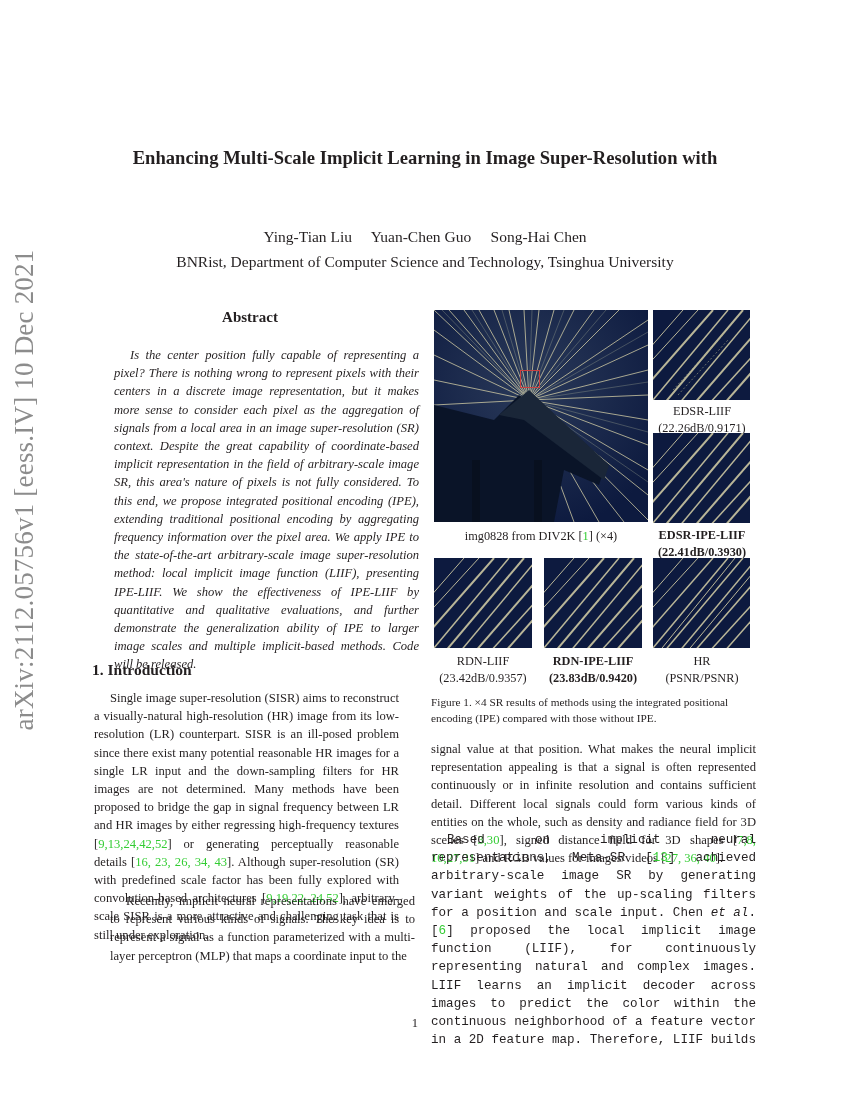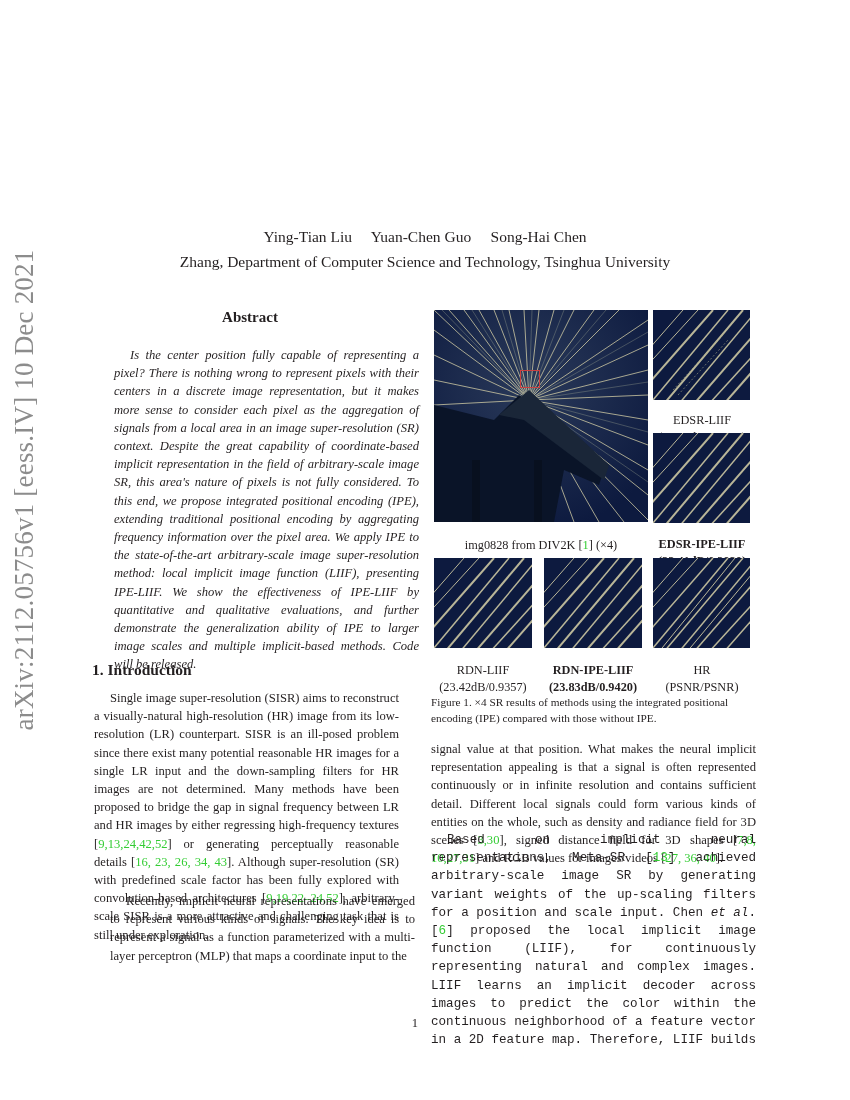--- a/index.html
+++ b/index.html
@@ -20,41 +20,42 @@
   .right-col { left:431px; width:325px; }
   .abstract-text { top:346px; font-style:italic; text-indent:16px;margin-left:20px; }
   .intro-head { left:92px; top:661px; font-size:15.5px; font-weight:bold; }
   .intro-p1 { top:689px; text-indent:16px; }
   .intro-p2 { top:892px; text-indent:16px;margin-left:16px; }
   .rp1 { top:740px; }
   .rp2 { top:831px; text-indent:16px;font-family:Liberation Mono, monospace; }
   .cite { color:#33cc33; }
   .fig { background:#0d1a3f; overflow:hidden; }
   .fig svg { display:block; }
-  .cap { font-size:12.3px; text-align:center; line-height:16.5px;margin-top:9px; }
+  .cap { font-size:12.3px; text-align:center; line-height:16.5px; }
   .bold { font-weight:bold; }
   .figcaption { left:431px; width:330px; top:694px; font-size:11.3px; line-height:16px; text-align:left; }
   .pagenum { left:405px; top:1016px; width:20px; text-align:center; font-size:12.6px; }
   .redbox { position:absolute; border:1px solid #c84040; }
 </style>
 </head>
 <body>
 
 <div class="abs arxiv">
   <span>arXiv:2112.05756v1  [eess.IV]  10 Dec 2021</span>
 </div>
 
 <div class="abs title">
+  <div>Enhancing Multi-Scale Implicit Learning in Image Super-Resolution with</div>
 </div>
 <div class="abs authors">
   <span>Ying-Tian Liu</span>&nbsp;&nbsp;&nbsp;&nbsp;
   <span>Yuan-Chen Guo</span>&nbsp;&nbsp;&nbsp;&nbsp;
   <span>Song-Hai Chen</span>
 </div>
-<div class="abs affil">Zhang, Department of Computer Science and Technology, Tsinghua University</div>
+<div class="abs affil">BNRist, Department of Computer Science and Technology, Tsinghua University</div>
 
 <div class="abs abs-head">Abstract</div>
 <div class="abs col left-col abstract-text">Is the center position fully capable of representing a pixel? There is nothing wrong to represent pixels with their centers in a discrete image representation, but it makes more sense to consider each pixel as the aggregation of signals from a local area in an image super-resolution (SR) context. Despite the great capability of coordinate-based implicit representation in the field of arbitrary-scale image SR, this area's nature of pixels is not fully considered. To this end, we propose integrated positional encoding (IPE), extending traditional positional encoding by aggregating frequency information over the pixel area. We apply IPE to the state-of-the-art arbitrary-scale image super-resolution method: local implicit image function (LIIF), presenting IPE-LIIF. We show the effectiveness of IPE-LIIF by quantitative and qualitative evaluations, and further demonstrate the generalization ability of IPE to larger image scales and multiple implicit-based methods. Code will be released.</div>
 
 <div class="abs intro-head">1. Introduction</div>
 <div class="abs col left-col intro-p1"><span>Single image super-resolution (SISR) aims to reconstruct a visually-natural high-resolution (HR) image from its low-resolution (LR) counterpart. SISR is an ill-posed problem since there exist many potential reasonable HR images for a single LR input and the down-sampling filters for HR images are not determined. Many methods have been proposed to bridge the gap in signal frequency between LR and HR images by either regressing high-frequency textures [</span><span class="cite">9,13,24,42,52</span><span>] or generating perceptually reasonable details [</span><span class="cite">16, 23, 26, 34, 43</span><span>]. Although super-resolution (SR) with predefined scale factor has been fully explored with convolution-based architectures [</span><span class="cite">9,19,22–24,52</span><span>], arbitrary-scale SISR is a more attractive and challenging task that is still under exploration.</span></div>
 <div class="abs col left-col intro-p2">Recently, implicit neural representations have emerged to represent various kinds of signals. The key idea is to represent a signal as a function parameterized with a multi-layer perceptron (MLP) that maps a coordinate input to the</div>
 
 <div class="abs col right-col rp1"><span>signal value at that position. What makes the neural implicit representation appealing is that a signal is often represented continuously or in infinite resolution and contains sufficient detail. Different local signals could form various kinds of entities on the whole, such as density and radiance field for 3D scenes [</span><span class="cite">3,30</span><span>], signed distance field for 3D shapes [</span><span class="cite">7,8, 10,27,31</span><span>] and RGB values for images/videos [</span><span class="cite">27, 36, 40</span><span>].</span></div>
 <div class="abs col right-col rp2"><span>Based on implicit neural representations, Meta-SR [</span><span class="cite">13</span><span>] achieved arbitrary-scale image SR by generating variant weights of the up-scaling filters for a position and scale input. Chen </span><i>et al</i><span>. [</span><span class="cite">6</span><span>] proposed the local implicit image function (LIIF), for continuously representing natural and complex images. LIIF learns an implicit decoder across images to predict the color within the continuous neighborhood of a feature vector in a 2D feature map. Therefore, LIIF builds</span></div>

